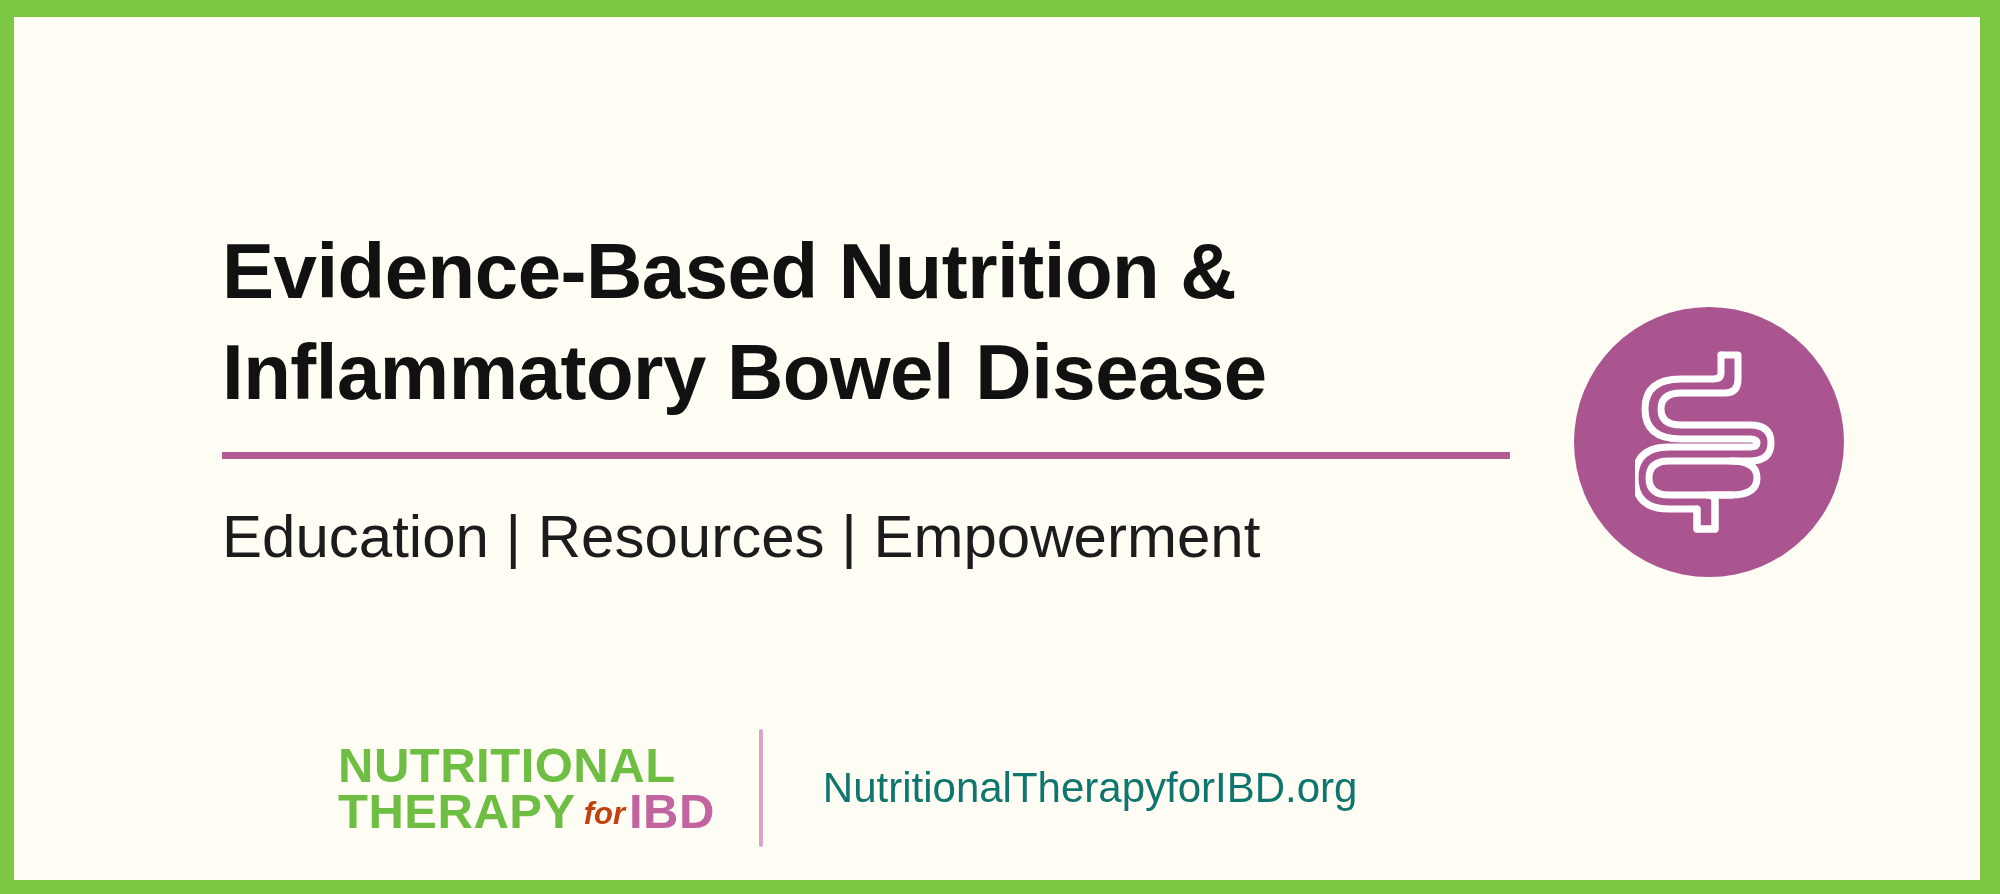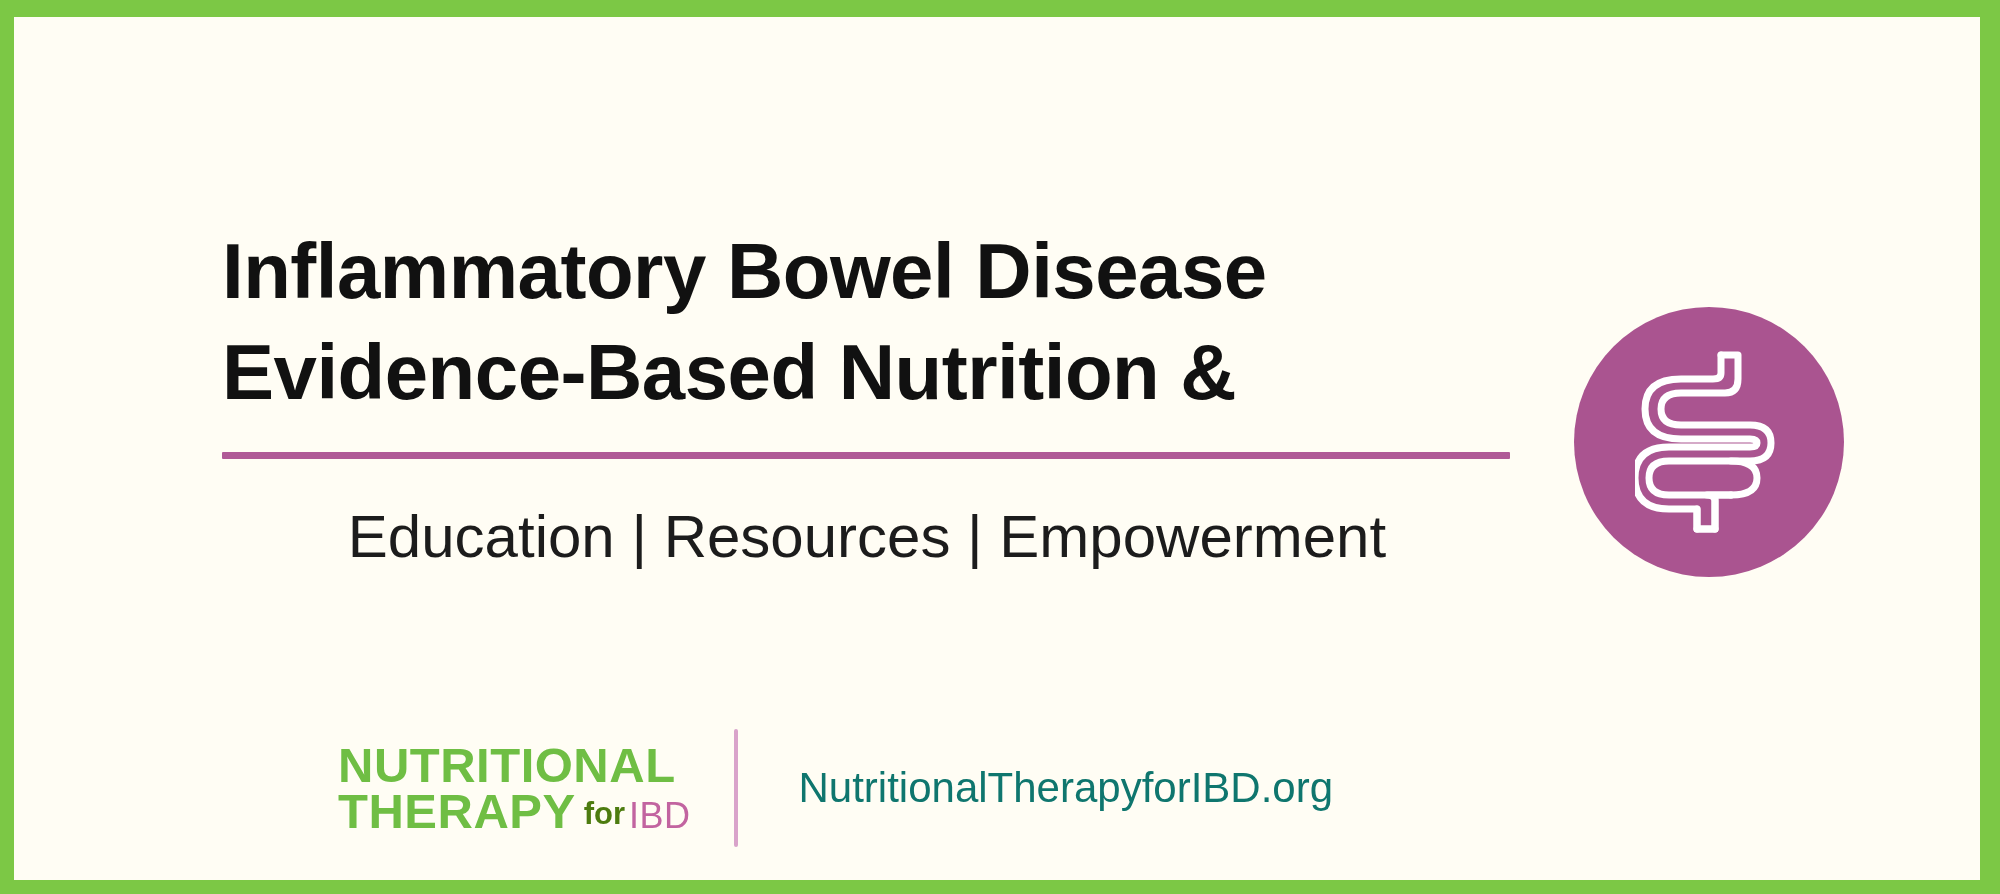--- a/index.html
+++ b/index.html
@@ -64,21 +64,20 @@
 
   .tagline {
     margin: 0;
     margin-top: 40px;
     font-size: 60px;
     line-height: 1.25;
     font-weight: 400;
     color: #1C1C1C;
     letter-spacing: 0px;
     white-space: nowrap;
-    text-align: center;
   }
 
   
   .badge {
     position: absolute;
     left: 1560px;
     top: 290px;
     width: 270px;
     height: 270px;
     border-radius: 50%;
@@ -112,30 +111,31 @@
     white-space: nowrap;
   }
   .brand-word {
     font-size: 49px;
     font-weight: 700;
     color: #6FBE44;                 
     letter-spacing: 0.5px;
   }
   .brand-for {
     font-size: 31px;
+    font-style: italic;
     font-weight: 700;
-    color: #4d7c0f;                 
+    color: #c2410c;                 
     letter-spacing: 0px;
     padding: 0 4px 0 8px;
     position: relative;
     top: -4px;
   }
   .brand-ibd {
-    font-size: 36px;
-    font-weight: 400;
+    font-size: 49px;
+    font-weight: 700;
     color: #C264A0;                 
     letter-spacing: 0.5px;
   }
 
   .footer-divider {
     width: 4px;
     height: 118px;
     background: #D9A3CA;            
     margin: 0 60px 0 44px;
     border-radius: 2px;
@@ -150,22 +150,22 @@
   }
 </style>
 </head>
 <body>
 
 <div class="banner">
   <div class="card">
 
     <div class="headline-block">
       <h1 class="headline">
+        <span class="line">Evidence-Based Nutrition &amp;</span>
         <span class="line">Inflammatory Bowel Disease</span>
-        <span class="line">Evidence-Based Nutrition &amp;</span>
       </h1>
       <div class="rule"></div>
       <p class="tagline">Education | Resources | Empowerment</p>
     </div>
 
     <div class="badge">
       <svg viewBox="0 0 148 186" xmlns="http://www.w3.org/2000/svg" fill="none" stroke="#FFFFFF" stroke-width="7" stroke-linecap="round" stroke-linejoin="round">
 
         <path d="M86 6 L103 6 L103 30 Q103 44 90 44 L46 44 Q26 44 26 60 Q26 76 46 76 L115 76 Q136 76 136 94 Q136 112 115 112 L34 112 Q14 112 14 129 Q14 146 34 146 L96 146"></path>
         <path d="M86 6 L86 24 Q86 30 78 30 L46 30 Q10 30 10 60 Q10 90 46 90 L115 90 Q122 90 122 94 Q122 98 115 98 L34 98 Q0 98 0 129 Q0 160 34 160 L62 160 L62 180 L80 180 L80 152 Q80 146 72 146 L96 146"></path>

